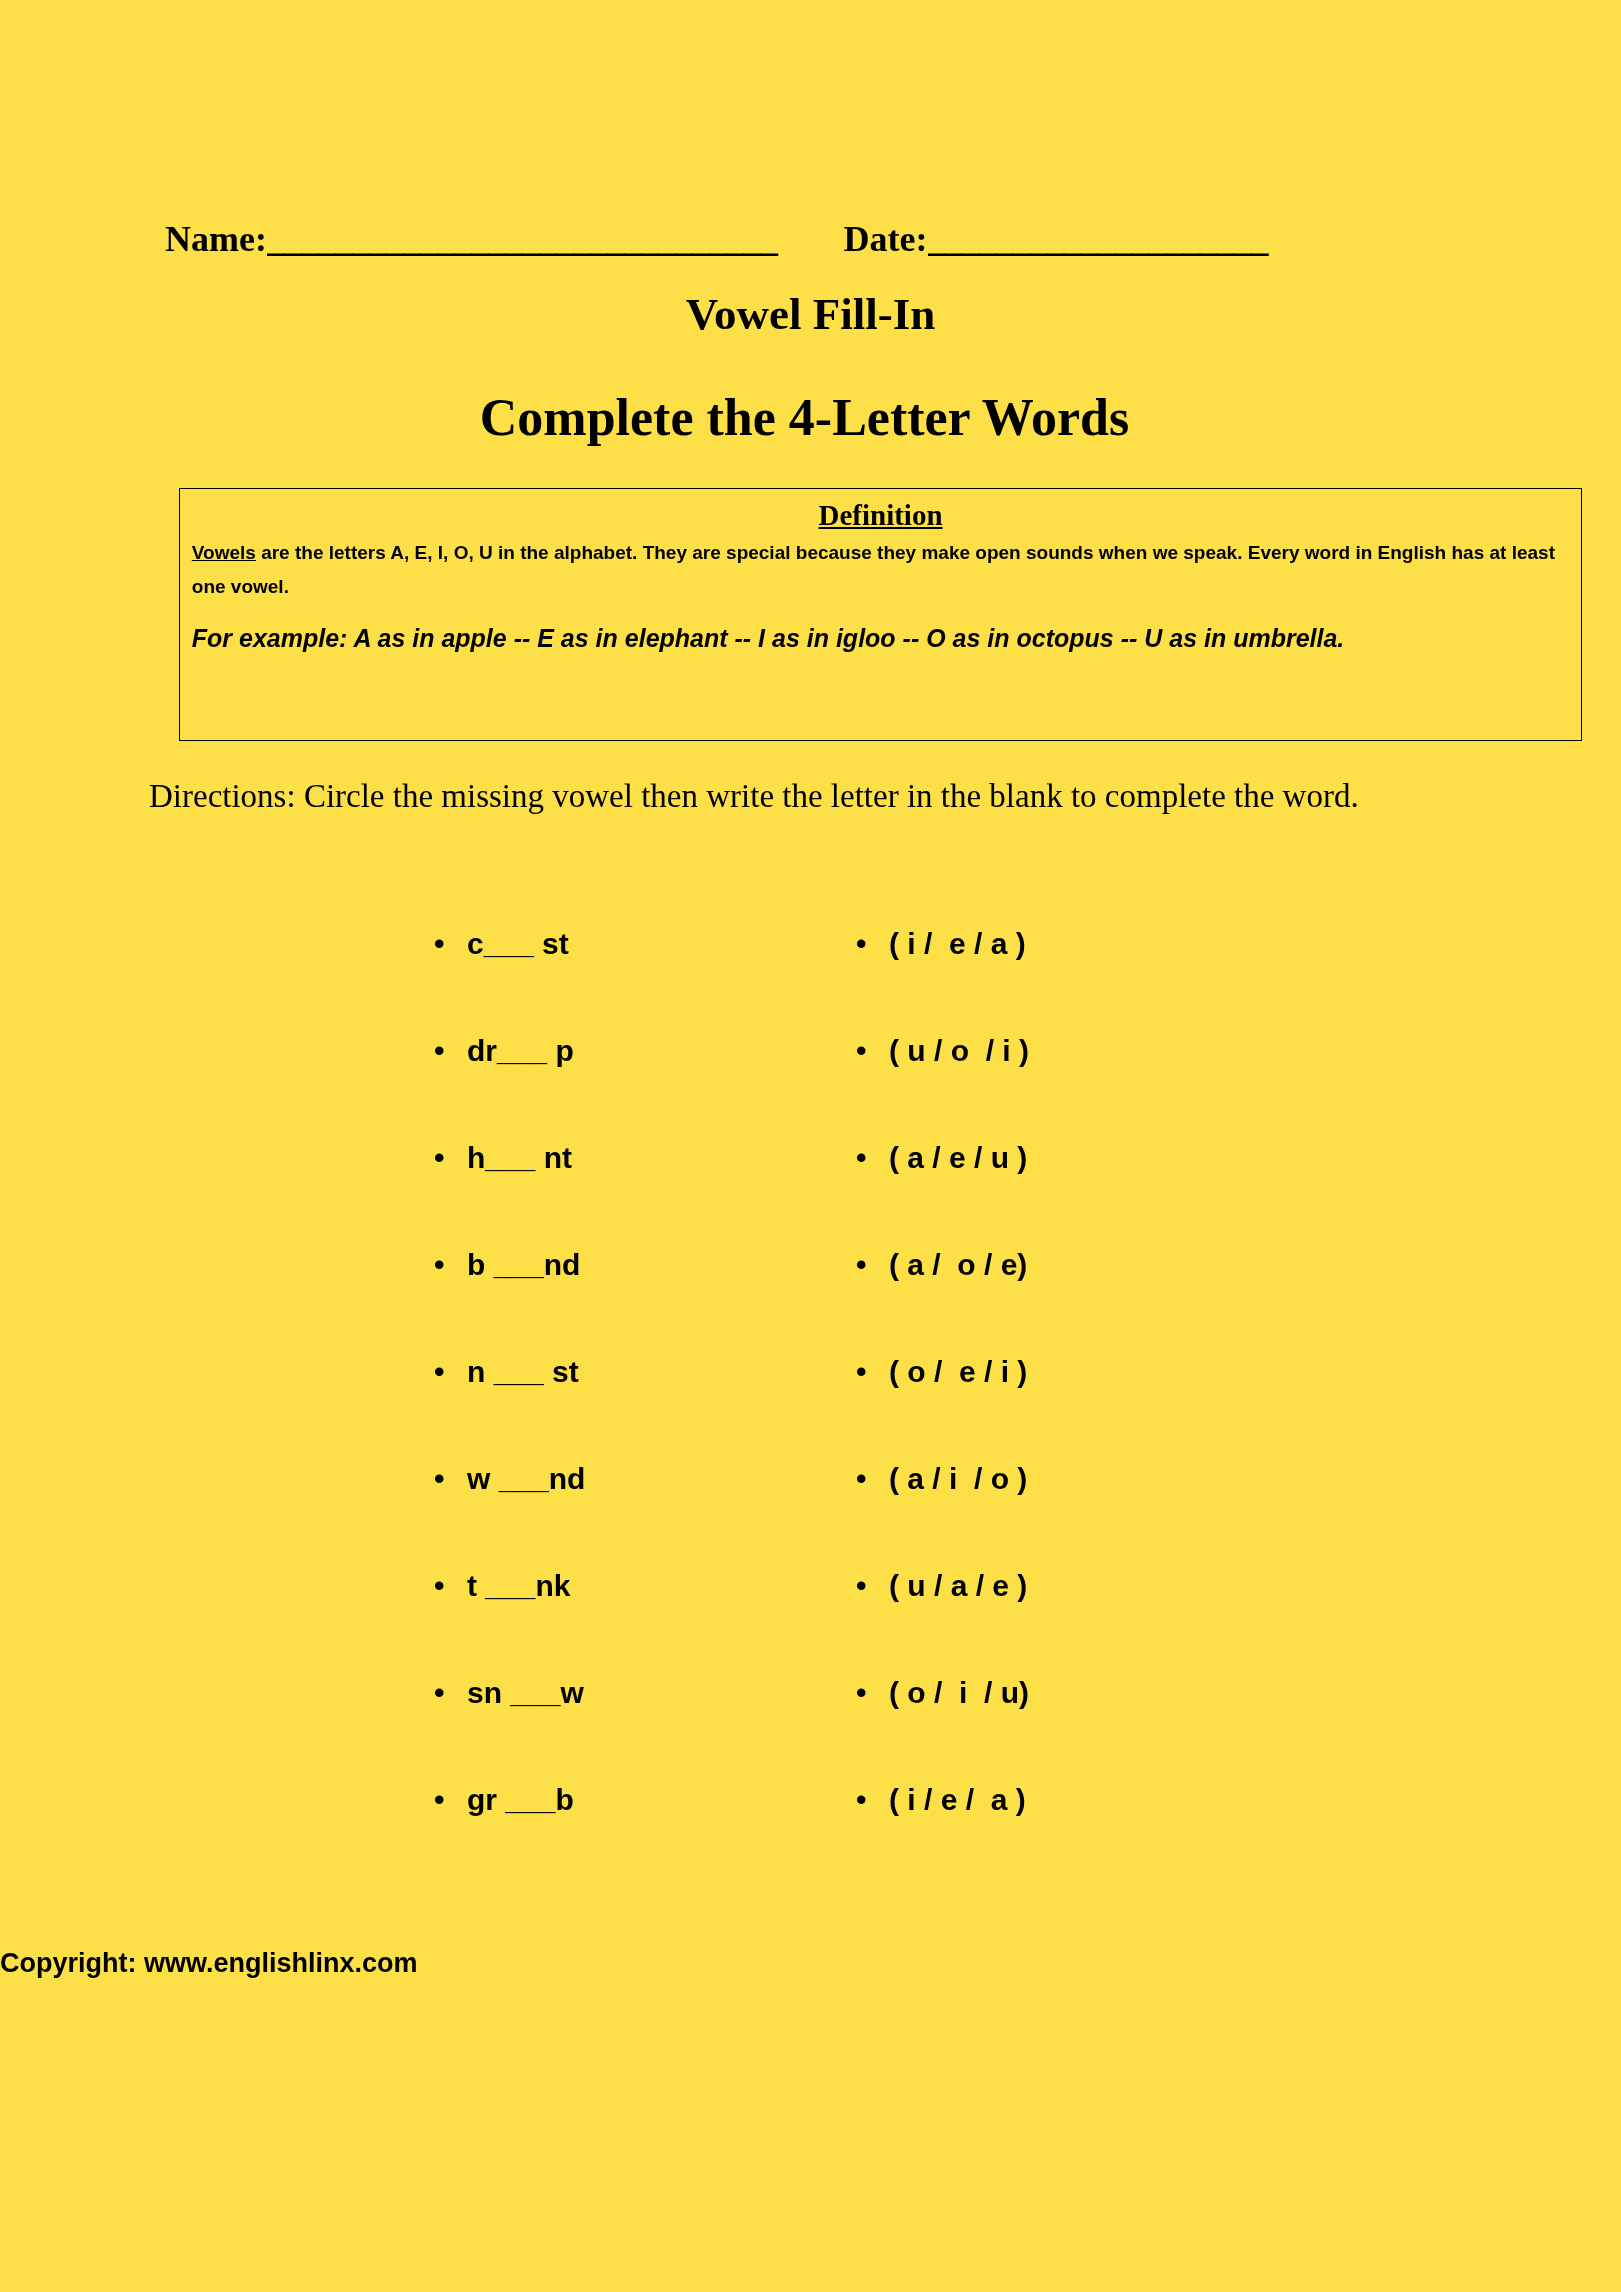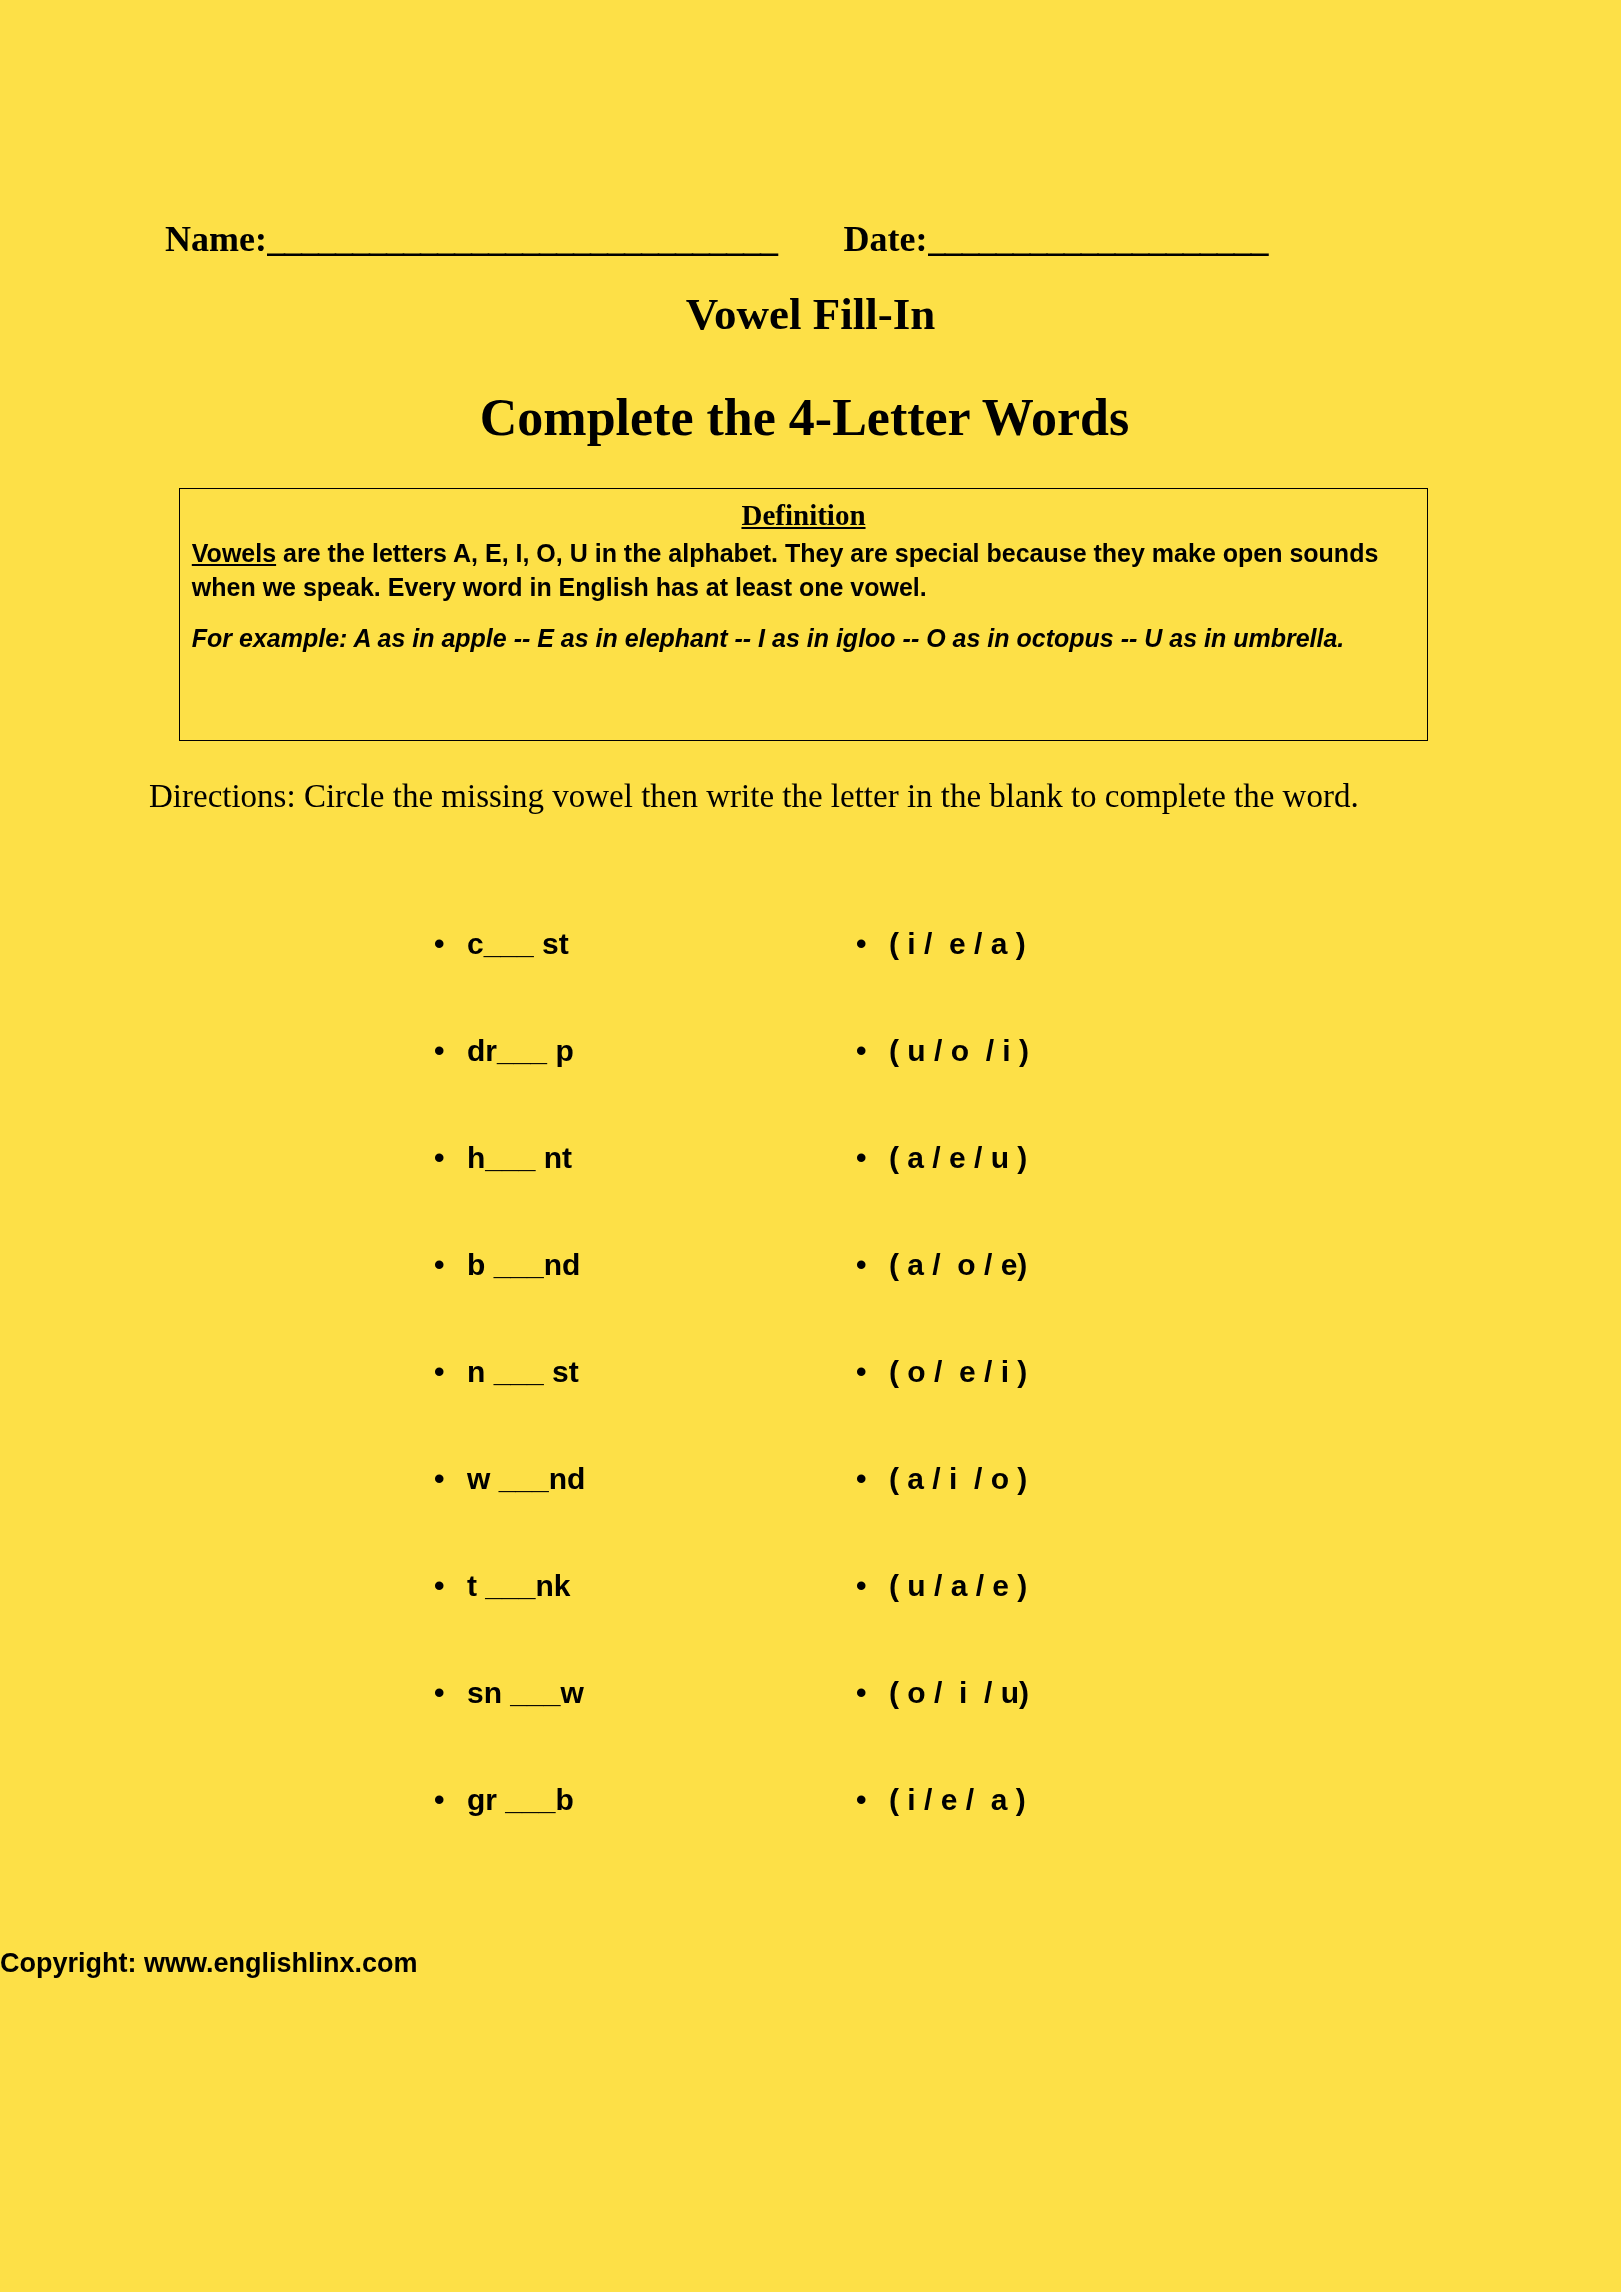--- a/index.html
+++ b/index.html
@@ -73,39 +73,39 @@
     font-weight: bold;
     font-size: 52px;
     line-height: 61px;
   }
 
   
   .defbox {
     position: absolute;
     left: 179px;
     top: 488px;
-    width: 1249px;
+    width: 1403px;
     height: 253px;
     border: 1.6px solid #000000;
     box-sizing: border-box;
     padding: 7.8px 11.8px 5.9px 11.8px;
   }
   .def-heading {
     text-align: center;
     font-family: "Liberation Serif", serif;
     font-weight: bold;
     font-size: 29px;
     line-height: 37px;
     text-decoration: underline;
     margin: 0 0 2px 0;
   }
   .def-body {
     font-family: "Liberation Sans", sans-serif;
     font-weight: bold;
-    font-size: 25px;
+    font-size: 19px;
     line-height: 34px;
     margin: 0;
   }
   .def-body .u { text-decoration: underline; }
   .def-example {
     font-family: "Liberation Sans", sans-serif;
     font-weight: bold;
     font-style: italic;
     font-size: 25px;
     line-height: 34px;

